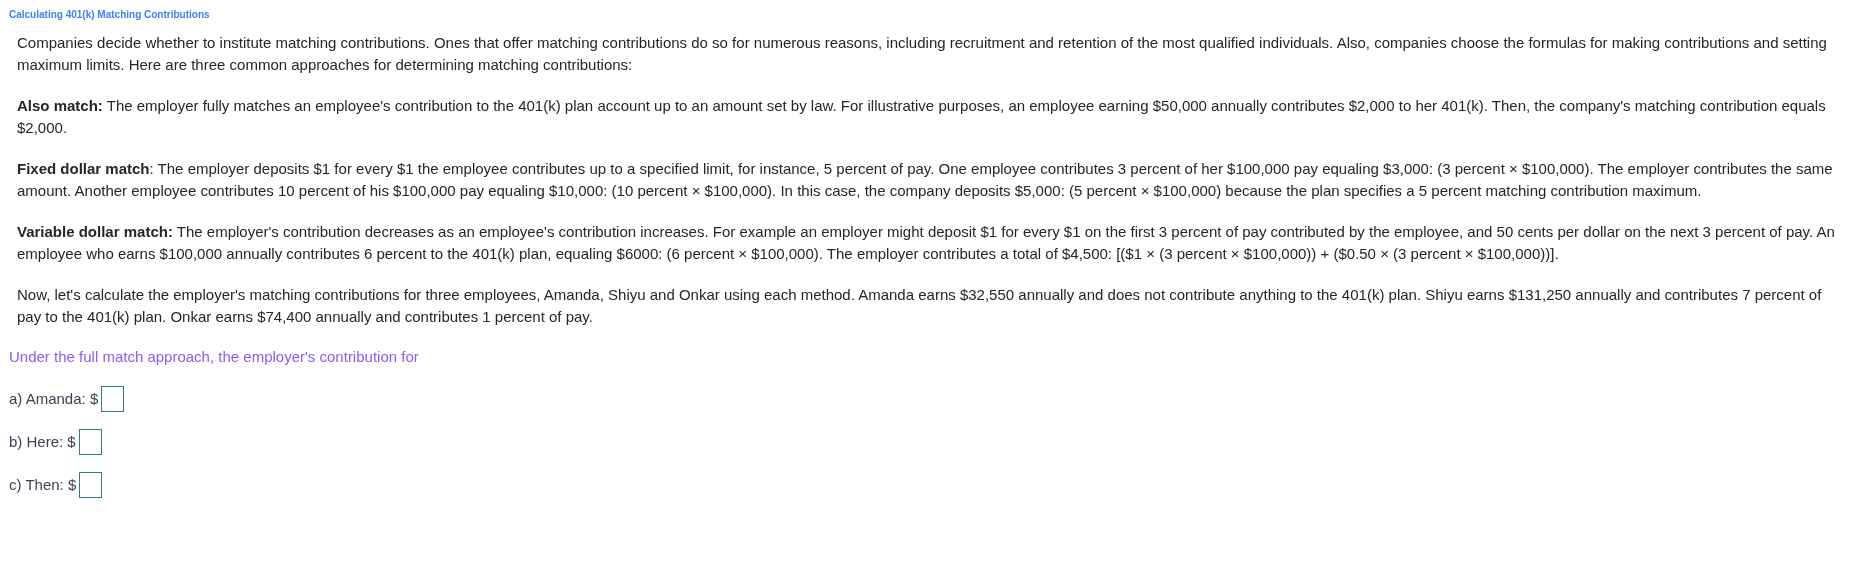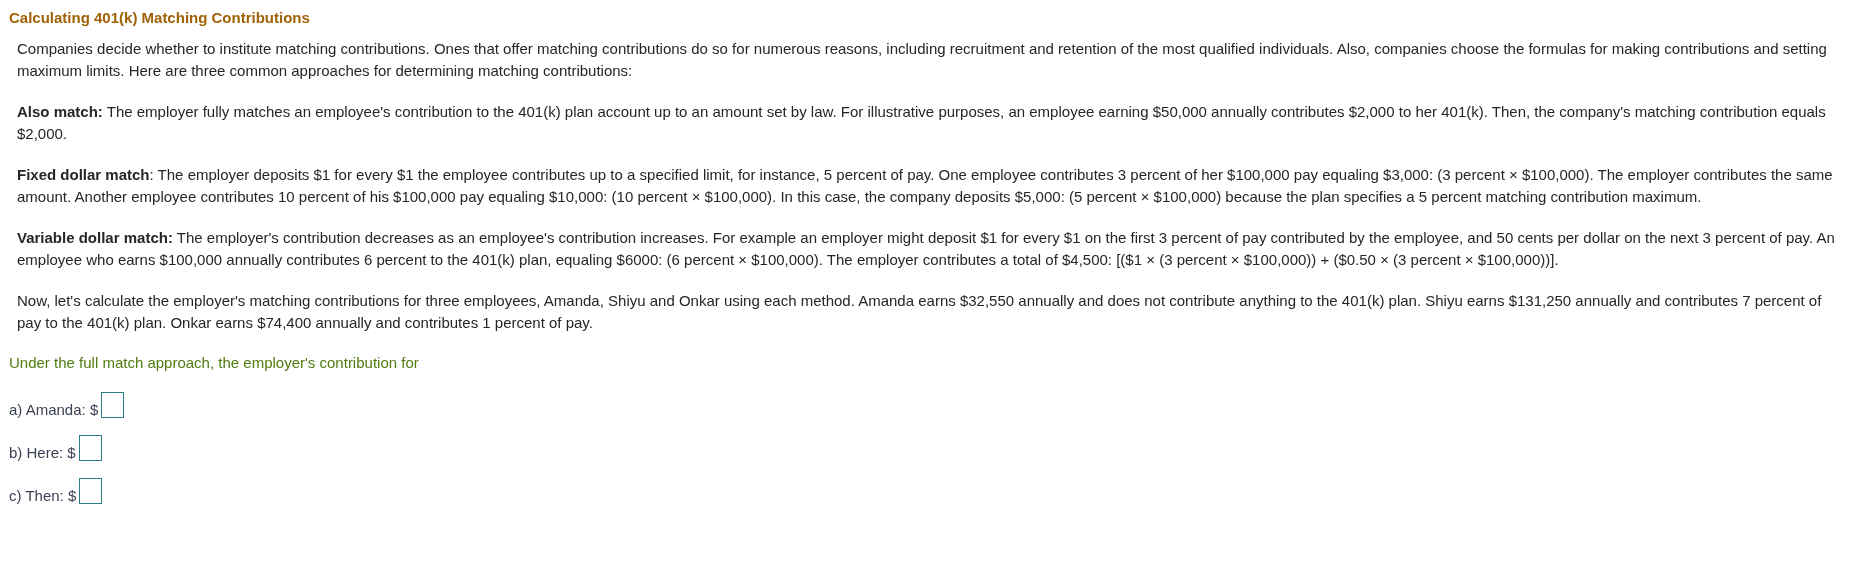--- a/index.html
+++ b/index.html
@@ -12,39 +12,39 @@
     height: 577px;
     overflow: hidden;
     font-family: "Liberation Sans", "DejaVu Sans", sans-serif;
     font-size: 15px;
     color: #262626;
   }
   .content {
     padding: 9px 10px 0 9px;
   }
   .title {
-    font-size: 15px;
+    font-size: 10px;
     font-weight: bold;
     margin: 0 0 12px 0;
-    color: #a16207;
+    color: #3b82f6;
   }
   .para {
     margin: 0 0 19px 8px;
     line-height: 1.47;
   }
   .para b { font-weight: bold; }
   .question-block {
-    color: #4d7c0f;
+    color: #8b5cf6;
     line-height: 1.38;
     margin: 0 0 17px 0;
   }
   .question-line { white-space: pre-wrap; }
   .answer-row {
     display: flex;
-    align-items: flex-end;
+    align-items: center;
     color: #3d4156;
     margin-bottom: 16px;
     height: 27px;
   }
   .answer-input {
     width: 23px;
     height: 26px;
     border: 1px solid #2d7d88;
     border-radius: 0;
     margin-left: 3px;

